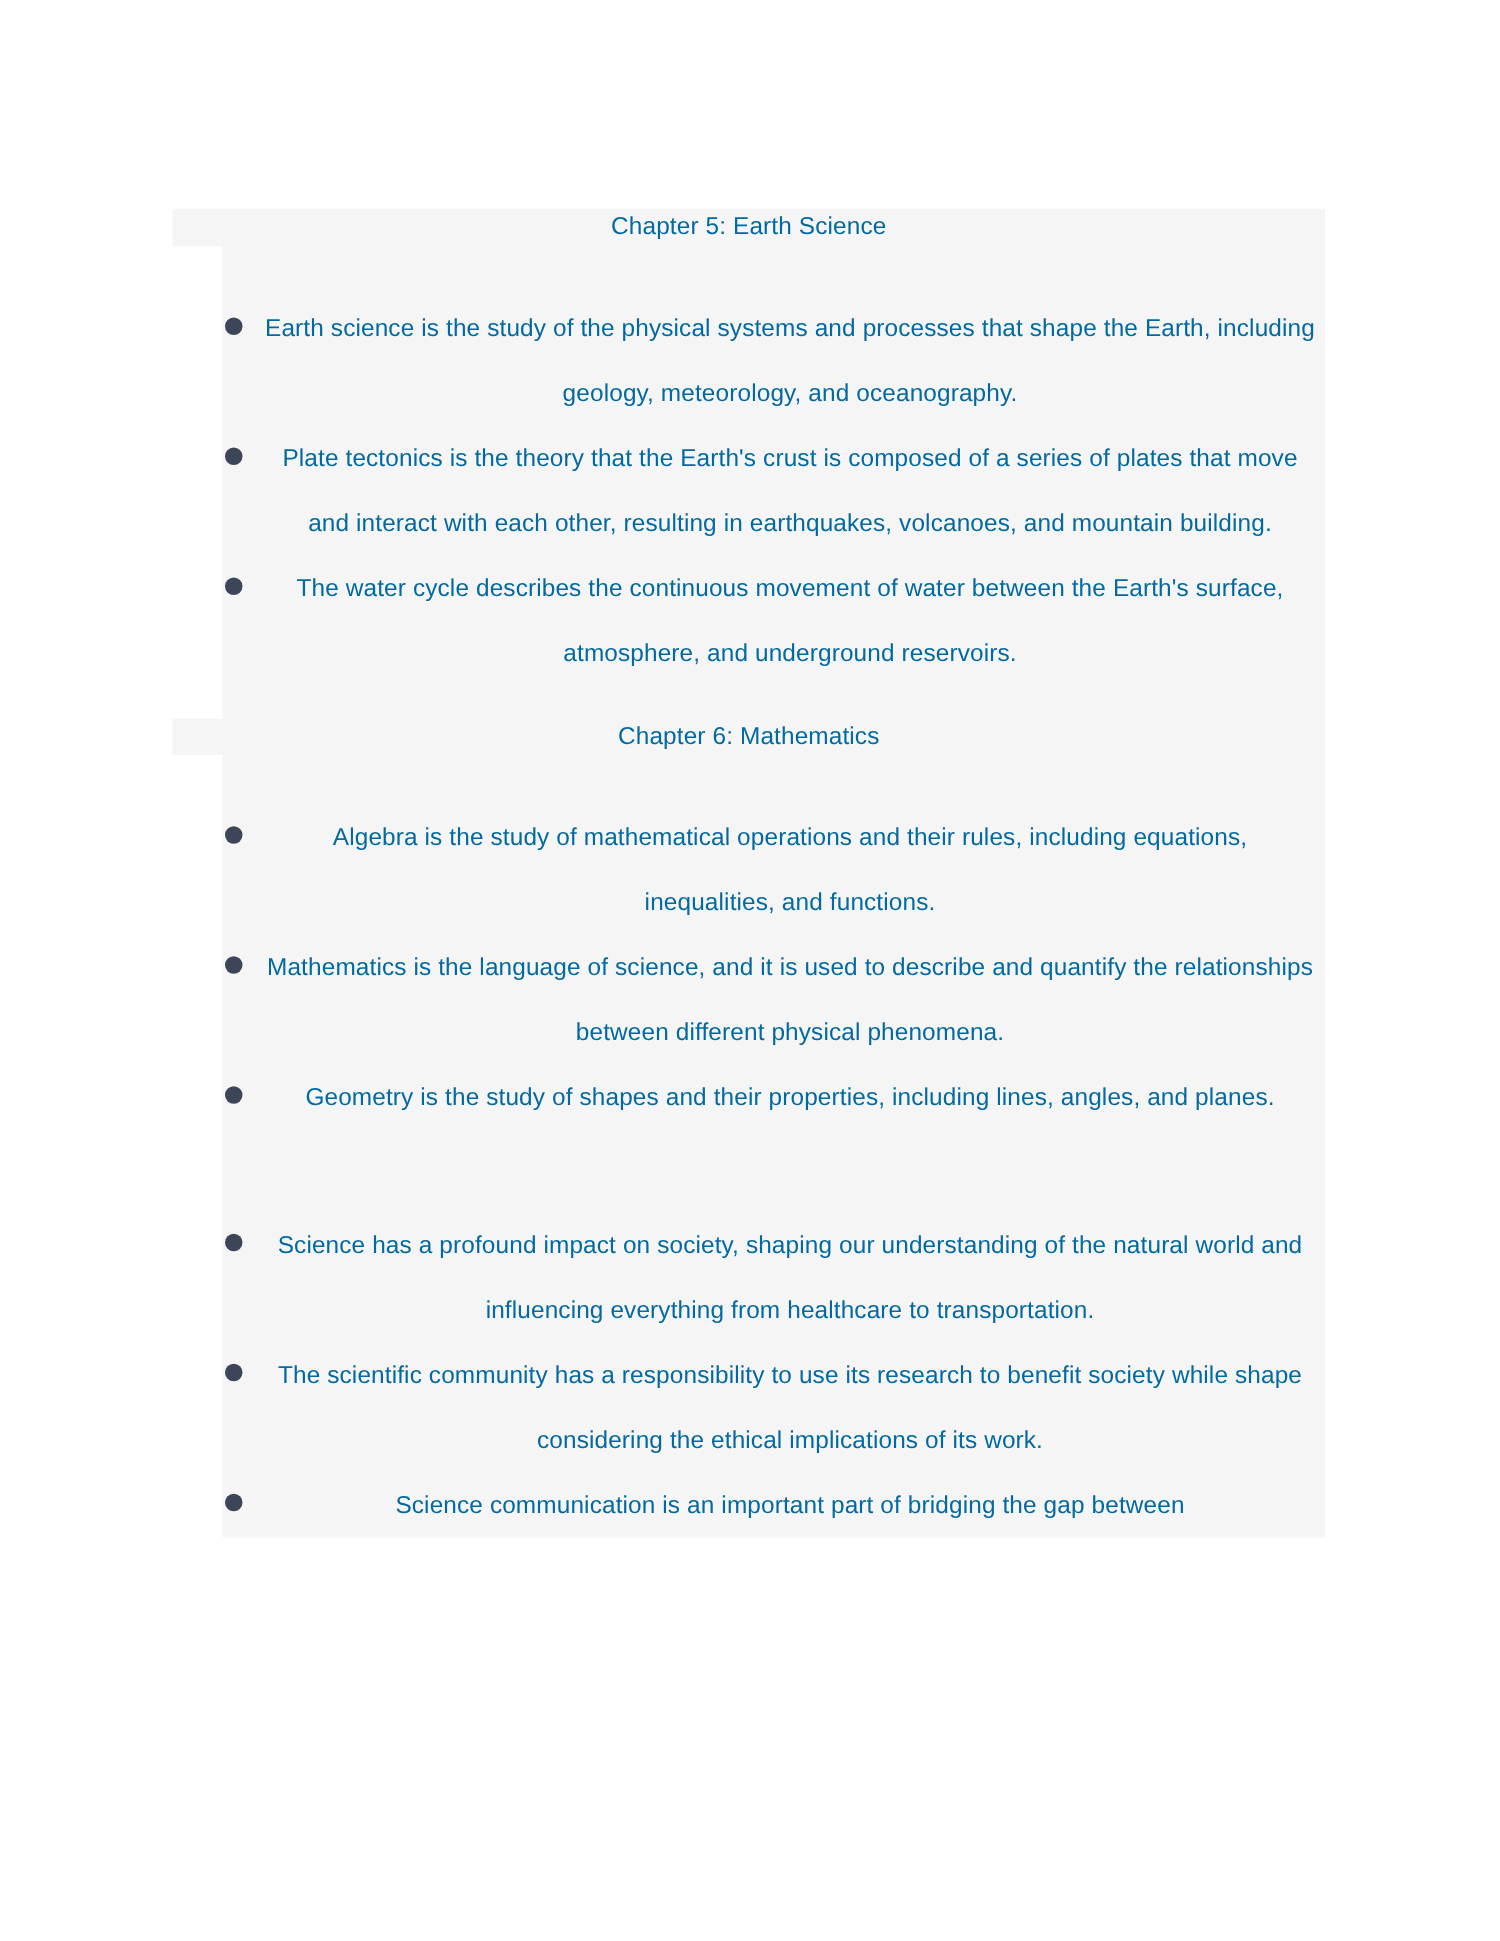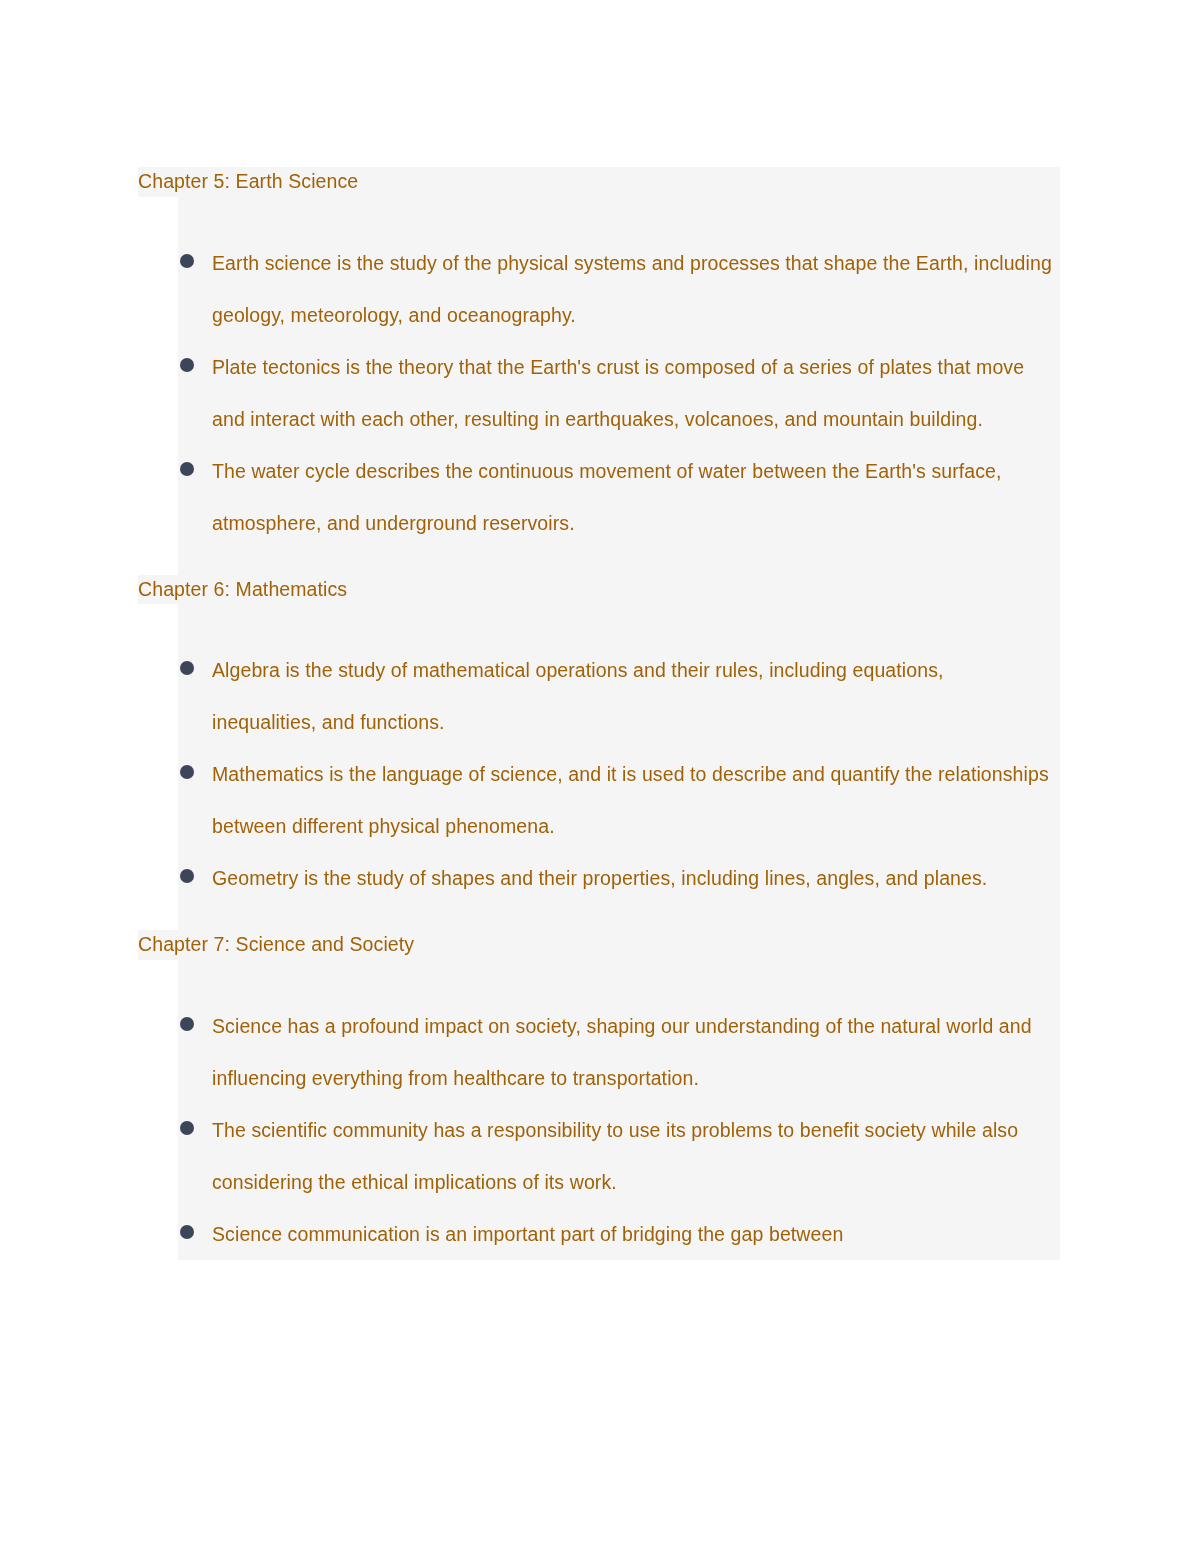--- a/index.html
+++ b/index.html
@@ -27,24 +27,25 @@
   .doc-body {
     position: absolute;
     left: 0;
     top: 0;
     width: 1200px;
   }
 
   
   .chapter-heading,
   .bullet-text {
-    color: #a16207;
+    color: #0369a1;
     font-size: 19.5px;
     font-weight: 400;
     letter-spacing: 0.1px;
+    text-align: center;
   }
 
   
   .chapter-block {
     margin: 0;
     padding: 0;
   }
 
   .chapter-heading {
     background: #f5f5f6;
@@ -135,30 +136,29 @@
         </li>
         <li class="bullet-item">
           <span class="bullet-marker"></span>
           <span class="bullet-text">Geometry is the study of shapes and their properties, including lines, angles, and planes.</span>
         </li>
       </ul>
       <div class="section-tail"></div>
     </div>
 
     <div class="chapter-block">
-      <div class="chapter-heading">Chapter 7: Science and Society</div>
       <div class="gap-before-list"></div>
       <ul class="bullet-list">
         <li class="bullet-item">
           <span class="bullet-marker"></span>
           <span class="bullet-text">Science has a profound impact on society, shaping our understanding of the natural world and influencing everything from healthcare to transportation.</span>
         </li>
         <li class="bullet-item">
           <span class="bullet-marker"></span>
-          <span class="bullet-text">The scientific community has a responsibility to use its problems to benefit society while also considering the ethical implications of its work.</span>
+          <span class="bullet-text">The scientific community has a responsibility to use its research to benefit society while shape considering the ethical implications of its work.</span>
         </li>
         <li class="bullet-item">
           <span class="bullet-marker"></span>
           <span class="bullet-text">Science communication is an important part of bridging the gap between</span>
         </li>
       </ul>
     </div>
   </div>
 </div>
 

